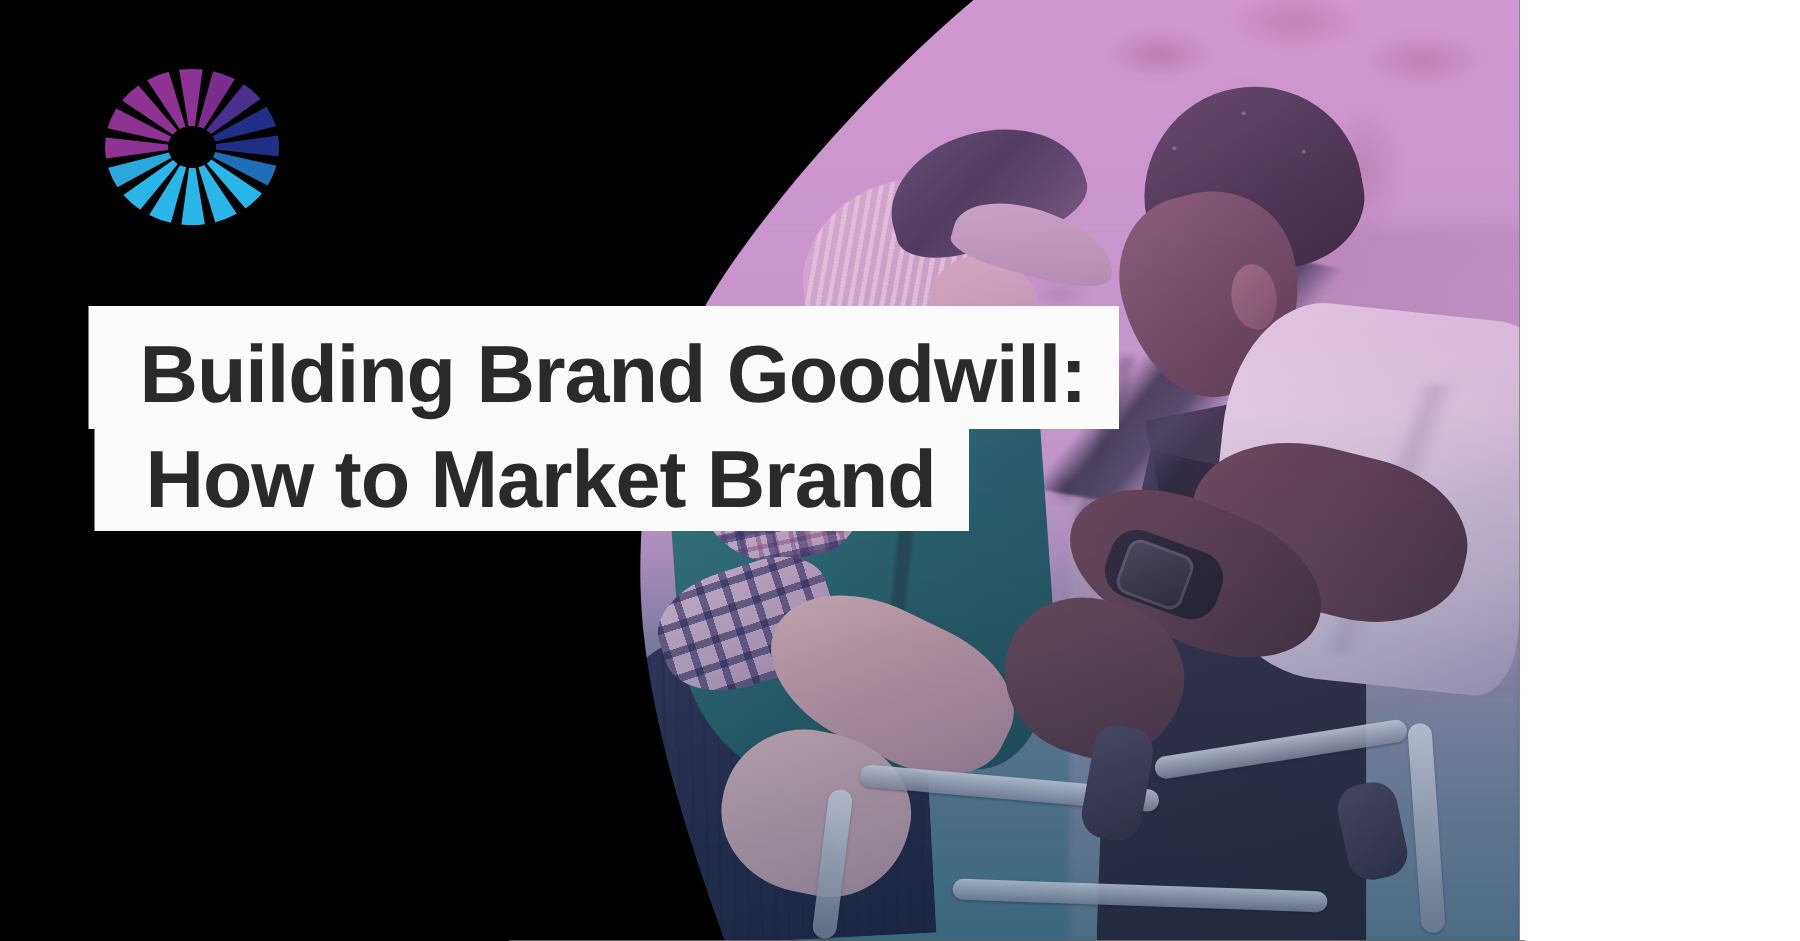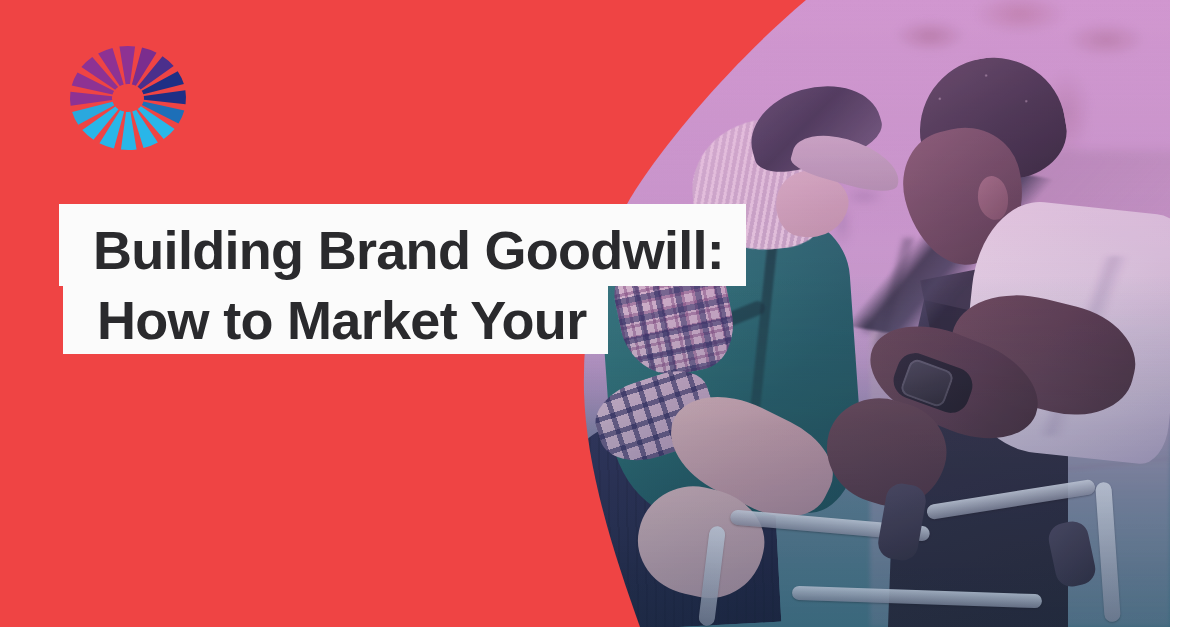--- a/index.html
+++ b/index.html
@@ -8,23 +8,23 @@
   }
   body {
     width: 1200px;
     height: 627px;
     overflow: hidden;
     font-family: "Liberation Sans", sans-serif;
   }
 
   #canvas {
     position: relative;
-    width: 1170px;
+    width: 1013px;
     height: 627px;
-    background: #ef4444;
+    background: #000000;
     overflow: hidden;
   }
 
   
   #photo-panel {
     position: absolute;
     top: 0;
     right: 0;
     width: 600px;
     height: 627px;
@@ -499,16 +499,16 @@
           <path d="M 10.28 80.78
                A 58 52 0 0 1 4.11 67.90
                L 44.58 57.74
                A 16 14 0 0 0 46.29 61.21 Z" fill="#2aa8de"></path>
         </g>
     </svg>
   </div>
 
   <div id="headline">
     <div class="headline-line" id="headline-line-1">Building Brand Goodwill:</div>
-    <div class="headline-line" id="headline-line-2">How to Market Your</div>
+    <div class="headline-line" id="headline-line-2">How to Market Brand</div>
   </div>
 
 </div>
 
 </body></html>

